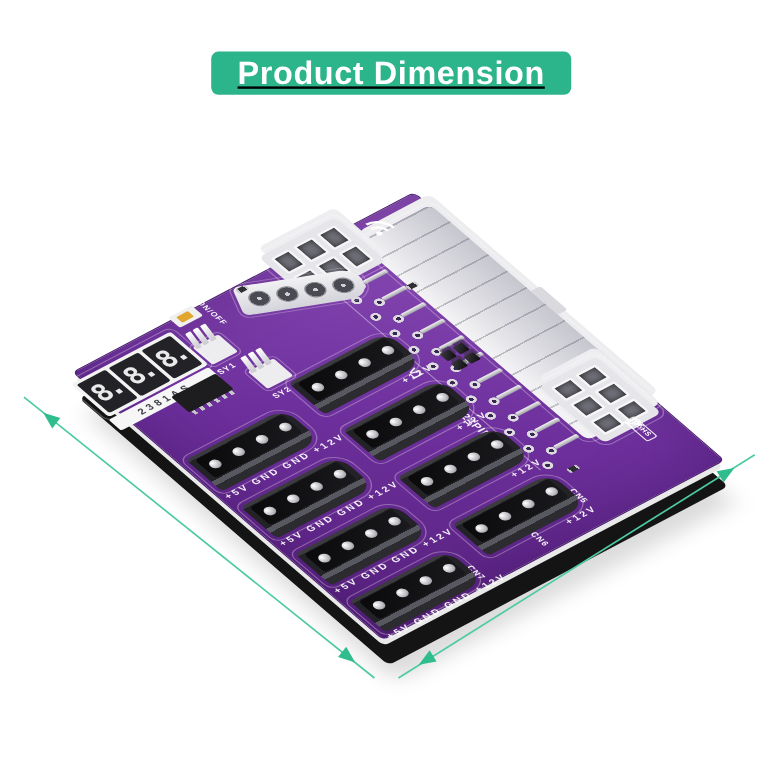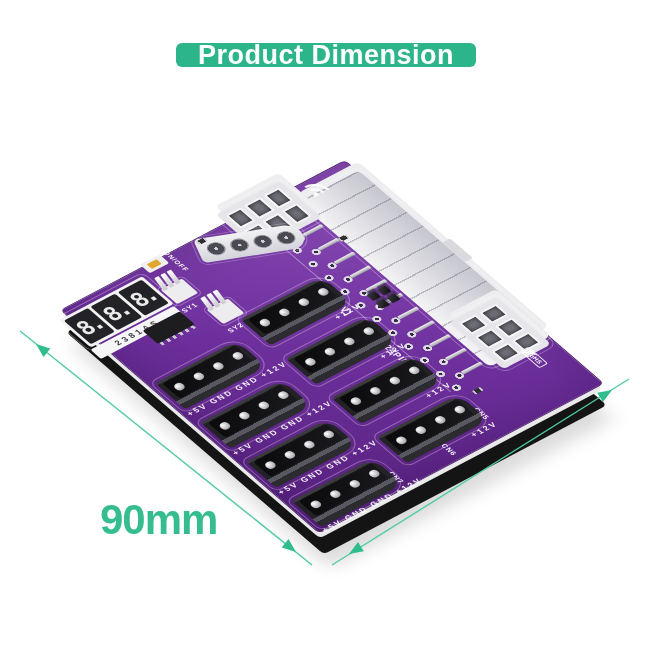--- a/index.html
+++ b/index.html
@@ -1,20 +1,20 @@
 <!DOCTYPE html>
 <html><head>
 <meta charset="utf-8">
 <style>
   html,body{margin:0;padding:0;background:#ffffff;}
   .stage{position:relative;width:650px;height:650px;background:#ffffff;overflow:hidden;
          font-family:"Liberation Sans",sans-serif;}
   
-  .banner{position:absolute;left:176px;top:43px;width:300px;height:24px;border-radius:6px;
-          background:#2cb48a;display:flex;align-items:center;justify-content:center;}
+  .banner{position:absolute;left:176px;top:43px;width:300px;height:36px;border-radius:6px;
+          background:#2cb48a;display:flex;align-items:center;justify-content:center;text-decoration:underline;}
   .banner span{color:#ffffff;font-size:27px;font-weight:bold;letter-spacing:.5px;}
   
   .layer{position:absolute;width:320px;height:340px;transform-origin:0 0;
          transform:matrix(0.885,-0.466,0.758,0.654,0,0);border-radius:5px;}
   .board-shadow{left:72px;top:346px;background:rgba(0,0,0,.14);filter:blur(9px);}
   .pcb-black{left:66px;top:332px;background:#141414;}
   .pcb-white{left:62px;top:316px;background:#e9e9ea;}
   .pcb{left:60px;top:310px;background:linear-gradient(225deg,#8d4fb8,#6d2f9c 52%,#56207c);
        border:1px solid #4b1d70;box-shadow:inset 0 0 50px rgba(30,0,60,.25);}
   .pcb *{position:absolute;box-sizing:border-box;}
@@ -282,15 +282,14 @@
   </div>
 
   <svg class="dims">
     <line x1="20" y1="331" x2="312" y2="565" stroke="#4ecaa4" stroke-width="1.4"></line>
     <polygon points="36,344 43.5,357 50.3,348.4" fill="#2fbd8e"></polygon>
     <polygon points="296,552 281.7,547.6 288.5,539" fill="#2fbd8e"></polygon>
     <line x1="332" y1="565" x2="629" y2="379" stroke="#4ecaa4" stroke-width="1.4"></line>
     <polygon points="349,554 363.8,551.3 358,541.9" fill="#2fbd8e"></polygon>
     <polygon points="612,390 603,402.1 597.2,392.7" fill="#2fbd8e"></polygon>
   </svg>
-  <div class="dim-label" style="left:100px;top:496px">90mm</div>
 
 </div>
 
 </body></html>

